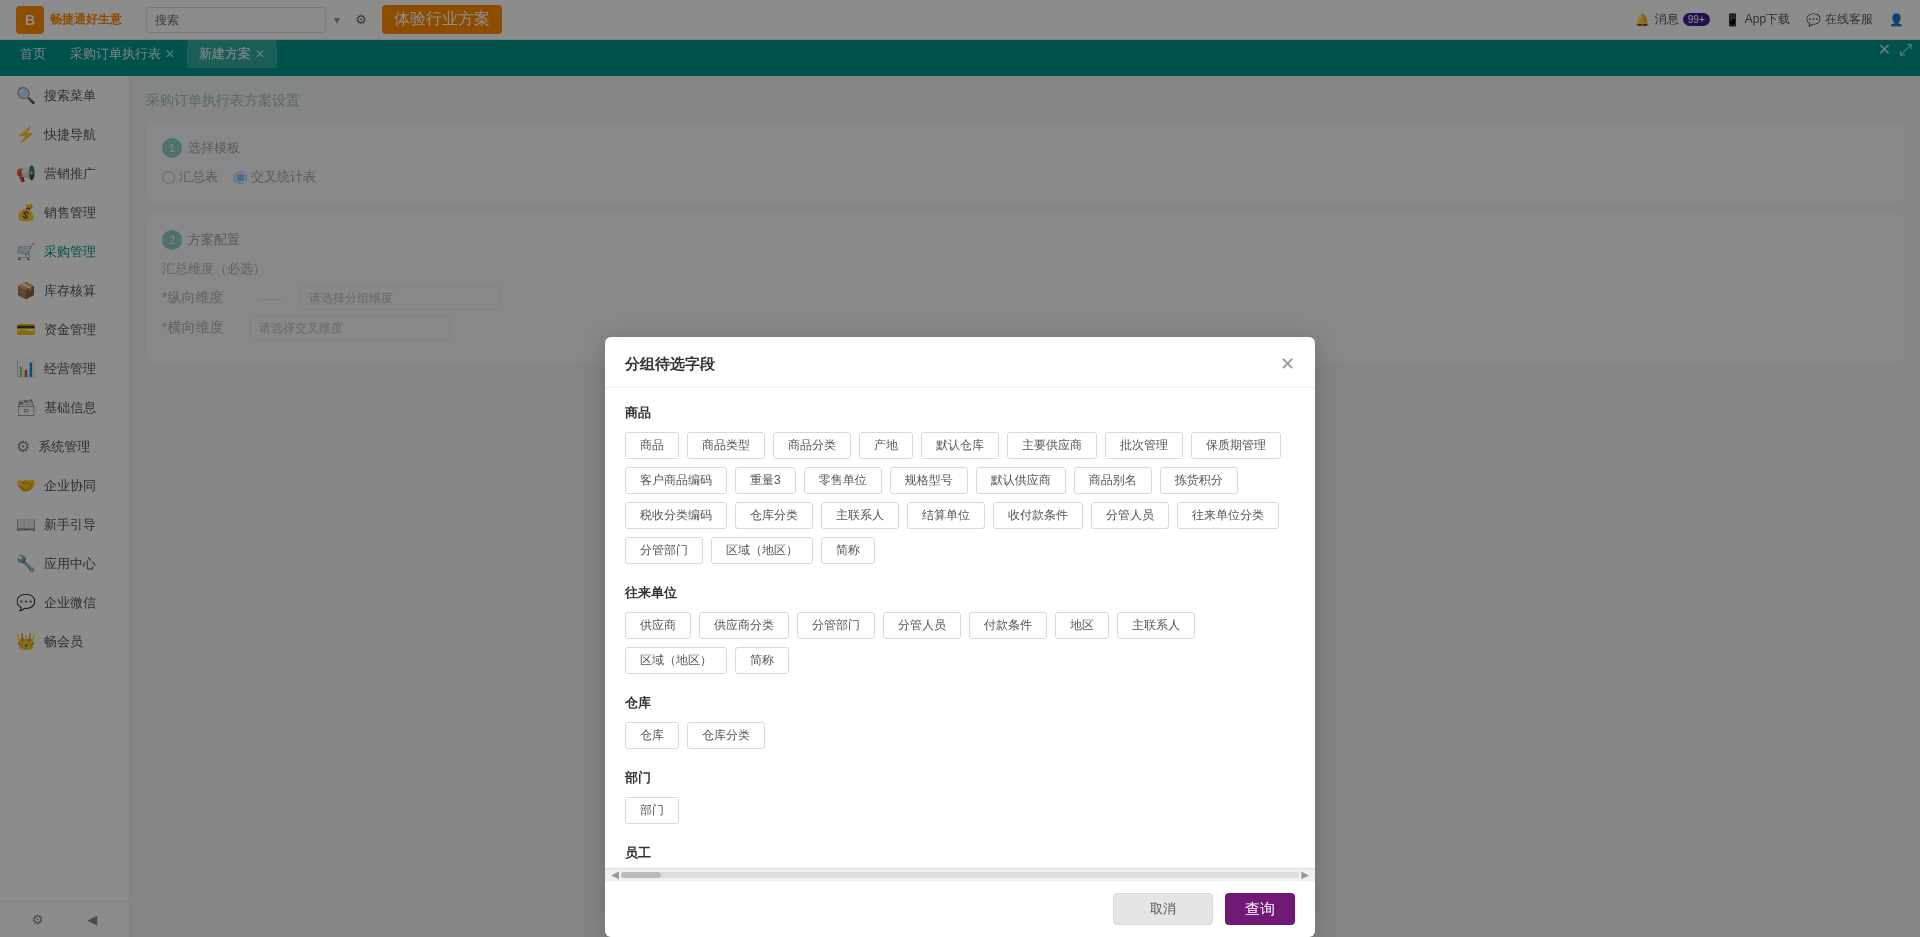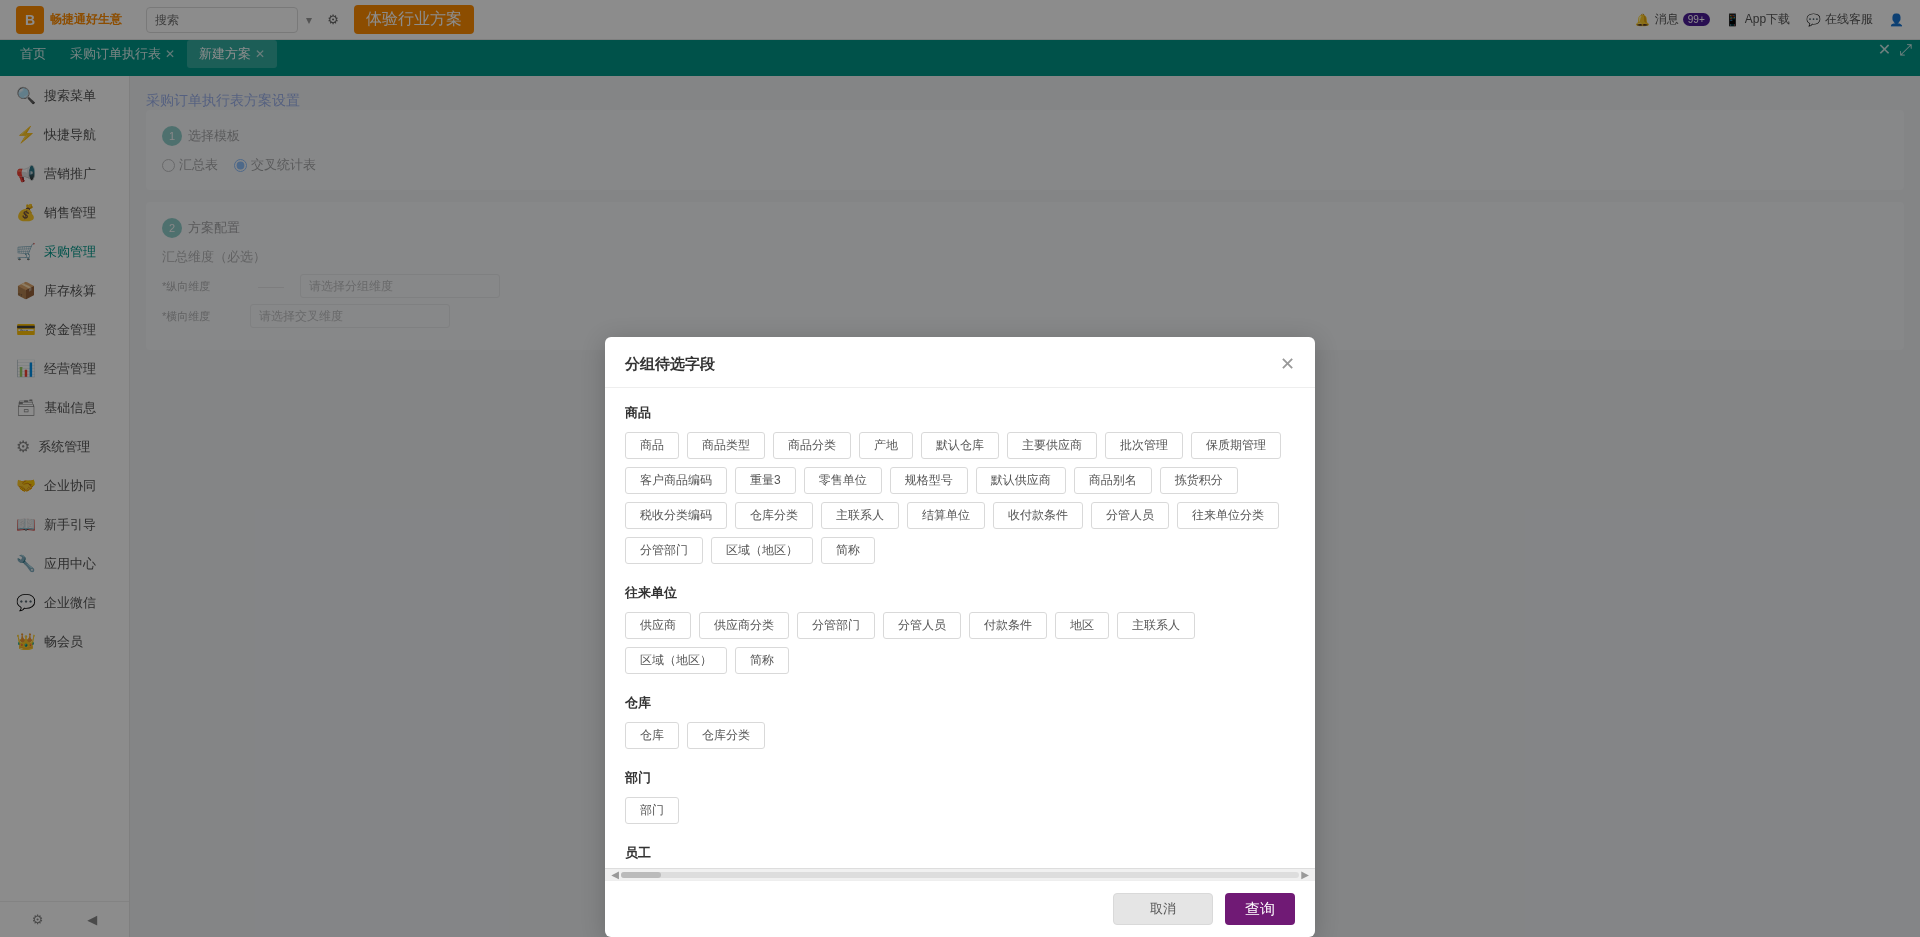--- a/index.html
+++ b/index.html
@@ -29,21 +29,21 @@
       border-radius: 4px;
       display: flex; align-items: center; justify-content: center;
       color: white; font-weight: bold; font-size: 14px;
     }
     .logo-text { font-size: 12px; color: #ff8c00; font-weight: bold; line-height: 1.2; }
     .top-search-area {
       display: flex; align-items: center; gap: 8px;
       flex: 1;
     }
     .top-search-box {
-      width: 152px; height: 26px;
+      width: 180px; height: 26px;
       border: 1px solid #ddd; border-radius: 4px;
       padding: 0 8px; font-size: 12px; color: #999;
     }
     .top-search-arrow {
       color: #999; font-size: 12px; cursor: pointer;
     }
     .top-gear {
       width: 26px; height: 26px;
       display: flex; align-items: center; justify-content: center;
       color: #666; cursor: pointer;
@@ -132,42 +132,42 @@
     .main-content {
       position: fixed;
       top: 76px; left: 130px; right: 0; bottom: 0;
       background: #f0f2f5;
       overflow: hidden;
     }
     .main-inner {
       padding: 16px;
       opacity: 0.4;
     }
-    .page-title { font-size: 14px; color: #1d4ed8; }
+    .page-title { font-size: 14px; color: #15803d; margin-bottom: 12px; }
     .section-card {
       background: white;
       border-radius: 4px;
       padding: 16px;
       margin-bottom: 12px;
     }
     .step-label {
       display: inline-flex; align-items: center; gap: 6px;
       font-size: 13px; color: #333; margin-bottom: 10px;
     }
     .step-num {
       width: 20px; height: 20px;
       background: #009688; color: white;
       border-radius: 50%;
       display: flex; align-items: center; justify-content: center;
       font-size: 11px;
     }
     .radio-group { display: flex; gap: 16px; align-items: center; }
     .radio-item { display: flex; gap: 4px; align-items: center; font-size: 13px; cursor: pointer; }
     .form-row { display: flex; align-items: center; gap: 8px; margin: 6px 0; }
-    .form-label { font-size: 11px; color: #555; min-width: 80px; }
+    .form-label { font-size: 14px; color: #555; min-width: 80px; }
     .form-input {
       border: 1px solid #ddd; border-radius: 3px;
       padding: 4px 8px; font-size: 12px; width: 200px;
     }
 
     
     .overlay {
       position: fixed;
       top: 0; left: 0; right: 0; bottom: 0;
       background: rgba(0,0,0,0.45);

